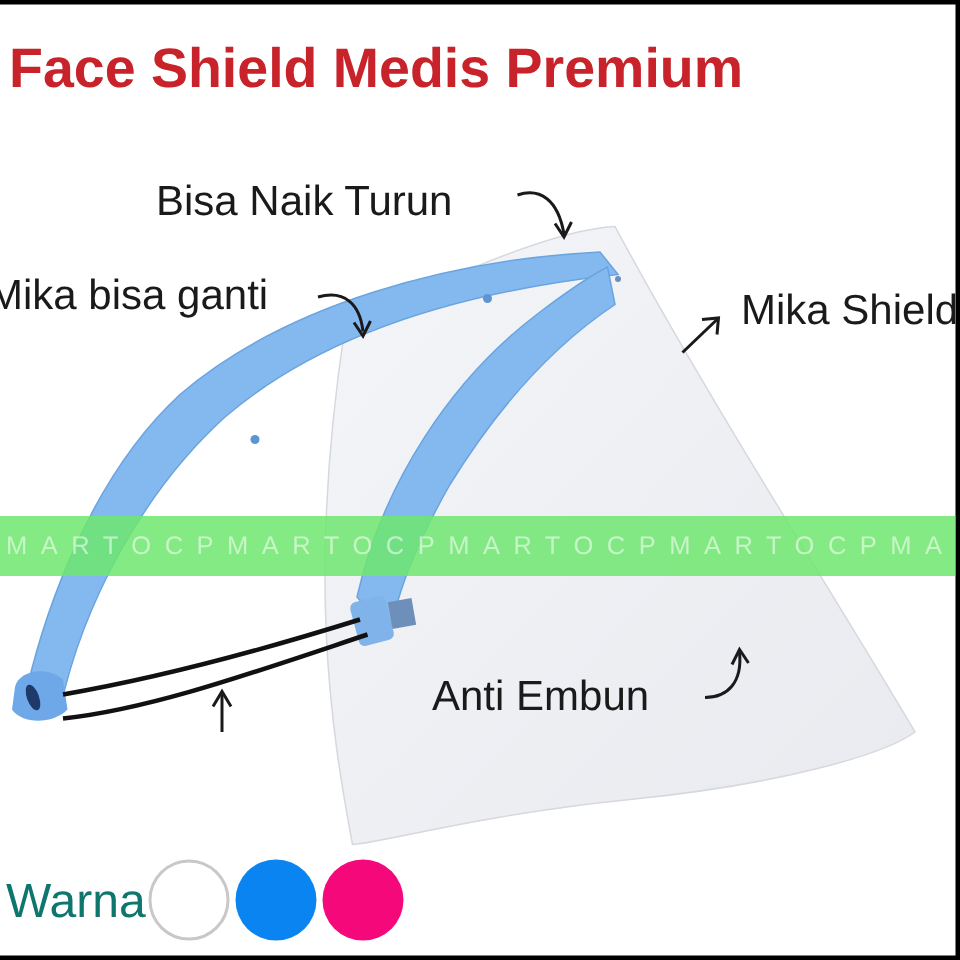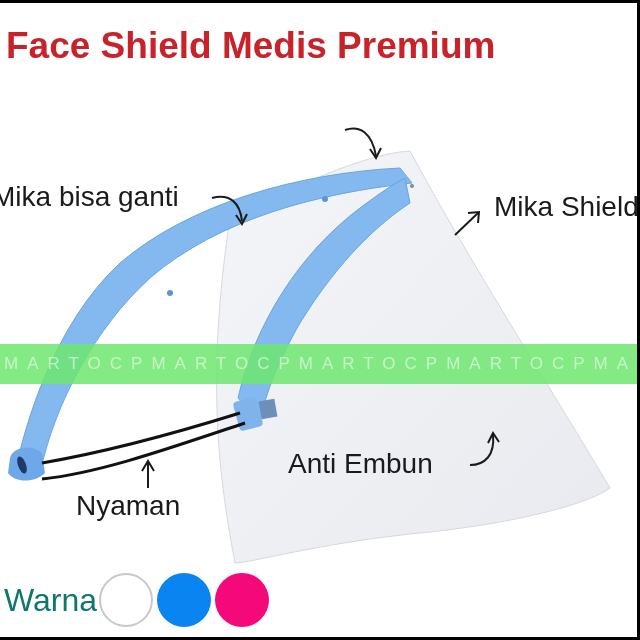--- a/index.html
+++ b/index.html
@@ -66,24 +66,24 @@
     <g fill="none" stroke="#1a1a1a" stroke-width="2">
       <path d="M470 462 C 485 462, 495 452, 493 432"></path>
       <path d="M488 440 L 493 430 L 499 439"></path>
     </g>
     <g fill="none" stroke="#1a1a1a" stroke-width="2">
       <path d="M148 485 L 148 460"></path>
       <path d="M142 468 L 148 458 L 154 468"></path>
     </g>
   </svg>
 
+  <div class="label" style="left:104px; top:115px;">Bisa Naik Turun</div>
   <div class="label" style="left:-8px; top:178px;">Mika bisa ganti</div>
   <div class="label" style="left:494px; top:188px;">Mika Shield</div>
   <div class="label" style="left:288px; top:445px;">Anti Embun</div>
-  <div class="label" style="left:76px; top:487px;">Nyaman</div>
 
   <div class="watermark">
     <span>MARTOCPMARTOCPMARTOCPMARTOCPMARTOCPM</span>
   </div>
 
   <div class="swatches">
     <span class="warna">Warna</span>
     <div class="swatch sw-white"></div>
     <div class="swatch sw-blue"></div>
     <div class="swatch sw-pink"></div>

